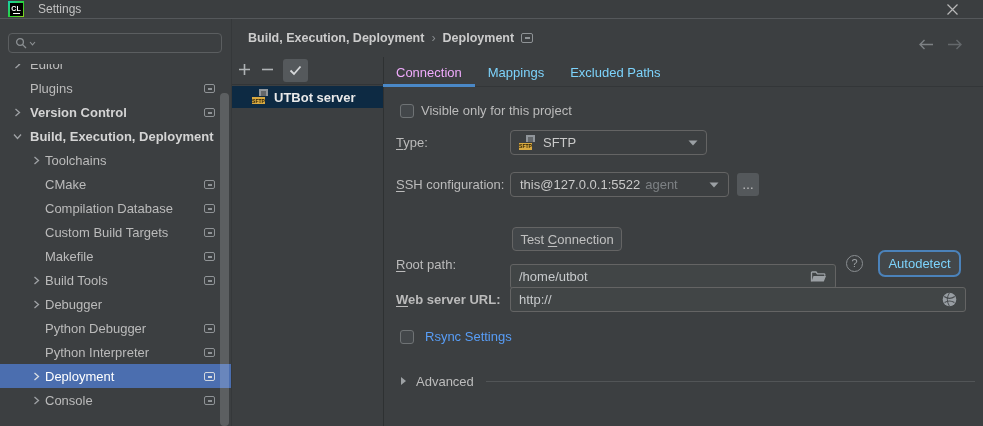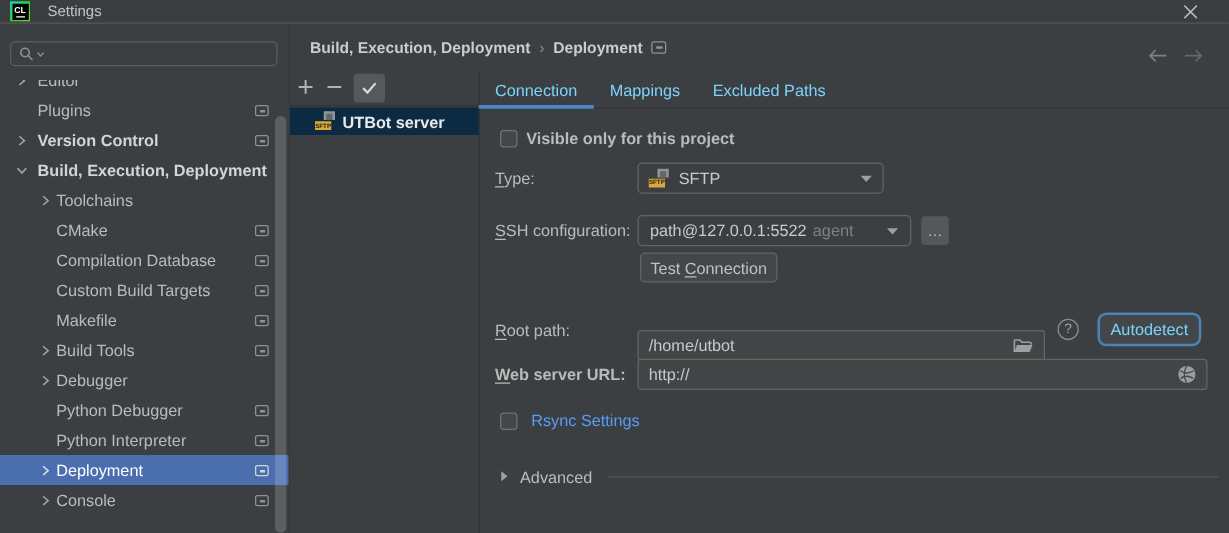--- a/index.html
+++ b/index.html
@@ -48,33 +48,33 @@
   
   .sftp{position:relative;width:17px;height:16px;flex:none;}
   .sftp .pg{position:absolute;right:1px;top:0;width:9px;height:7px;background:#90959a;}
   .sftp .pg2{position:absolute;right:3px;top:2px;width:5px;height:5px;background:#63676a;}
   .sftp .tag{position:absolute;left:0;bottom:1px;width:13px;height:7px;background:#d8a940;color:#2e2306;font-size:5px;font-weight:bold;display:flex;align-items:center;justify-content:center;letter-spacing:0;}
   
   .vsep{position:absolute;left:383px;top:57px;width:1px;height:369px;background:#2e3132;}
   .tabstrip-line{position:absolute;left:384px;top:86px;width:599px;height:1px;background:#333638;}
   .tabs{position:absolute;left:383px;top:58px;height:29px;display:flex;}
   .tab{padding:0 13px;display:flex;align-items:center;position:relative;color:#7dd3fc;}
-  .tab.selected{color:#7dd3fc;}
+  .tab.selected{color:#f0abfc;}
   .tab.selected::after{content:"";position:absolute;left:0;right:0;bottom:0;height:3px;background:#4a88c7;}
   .checkbox{width:14px;height:14px;border:1px solid #6f7375;border-radius:3px;background:#43474a;box-sizing:border-box;flex:none;}
   .frow{position:absolute;display:flex;align-items:center;}
-  #row-visible{left:400px;top:103px;gap:7px;font-weight:bold;}
+  #row-visible{left:400px;top:103px;gap:7px;}
   #lbl-type{left:396px;top:135px;}
   #combo-type{left:510px;top:130px;width:197px;height:25px;border:1px solid #646464;border-radius:4px;box-sizing:border-box;display:flex;align-items:center;padding:0 8px;gap:7px;color:#c9c9c9;}
   #lbl-ssh{left:396px;top:177px;}
   #combo-ssh{left:510px;top:172px;width:219px;height:25px;border:1px solid #646464;border-radius:4px;box-sizing:border-box;display:flex;align-items:center;padding:0 9px;color:#c9c9c9;}
   #combo-ssh .gray{color:#7d8184;margin-left:5px;}
   .combo-arrow{margin-left:auto;}
   #btn-dots{left:737px;top:173px;width:22px;height:23px;background:#54585b;border-radius:3px;color:#c8c8c8;display:flex;align-items:center;justify-content:center;font-size:12px;}
-  #btn-test{left:512px;top:202px;width:110px;height:24px;border:1px solid #646464;border-radius:4px;background:#43474a;color:#c0c0c0;display:flex;align-items:center;justify-content:center;box-sizing:border-box;}
+  #btn-test{left:512px;top:227px;width:110px;height:24px;border:1px solid #646464;border-radius:4px;background:#43474a;color:#c0c0c0;display:flex;align-items:center;justify-content:center;box-sizing:border-box;}
   #lbl-root{left:396px;top:257px;}
   .tinput{background:#414546;border:1px solid #646464;border-radius:3px;box-sizing:border-box;display:flex;align-items:center;padding:0 8px;color:#c7cacc;}
   #input-root{left:510px;top:264px;width:326px;height:25px;}
   #help-icon{left:846px;top:255px;width:17px;height:17px;border:1px solid #8a8e91;border-radius:50%;color:#9da1a4;font-size:11px;text-align:center;line-height:15px;box-sizing:border-box;}
   #btn-auto{left:878px;top:250px;width:83px;height:27px;border:2px solid #4b82ba;border-radius:7px;background:#43474a;color:#7dd3fc;display:flex;align-items:center;justify-content:center;box-sizing:border-box;}
   #lbl-web{left:396px;top:292px;font-weight:bold;}
   #input-web{left:510px;top:287px;width:456px;height:25px;}
   #row-rsync{left:400px;top:329px;gap:7px;}
   #row-rsync .link{color:#589df6;margin-left:4px;}
   #row-adv{left:400px;top:374px;width:575px;height:14px;}
@@ -279,21 +279,21 @@
   <span>SFTP</span>
   <svg class="combo-arrow" width="10" height="6" viewBox="0 0 10 6">
       <path d="M0.5 0.5 L5 5.5 L9.5 0.5 Z" fill="#9ba0a4"></path>
     </svg>
 </div>
 
 <div class="frow" id="lbl-ssh">
     <span style="white-space:pre;"><u>S</u>SH configuration:</span>
   </div>
 <div class="frow" id="combo-ssh">
-  <span>path@127.0.0.1:5522</span>
+  <span>this@127.0.0.1:5522</span>
   <span class="gray">agent</span>
   <svg class="combo-arrow" width="10" height="6" viewBox="0 0 10 6">
       <path d="M0.5 0.5 L5 5.5 L9.5 0.5 Z" fill="#9ba0a4"></path>
     </svg>
 </div>
 <div class="frow" id="btn-dots">…</div>
 
 <div class="frow" id="btn-test">
     <span style="white-space:pre;">Test <u>C</u>onnection</span>
   </div>

